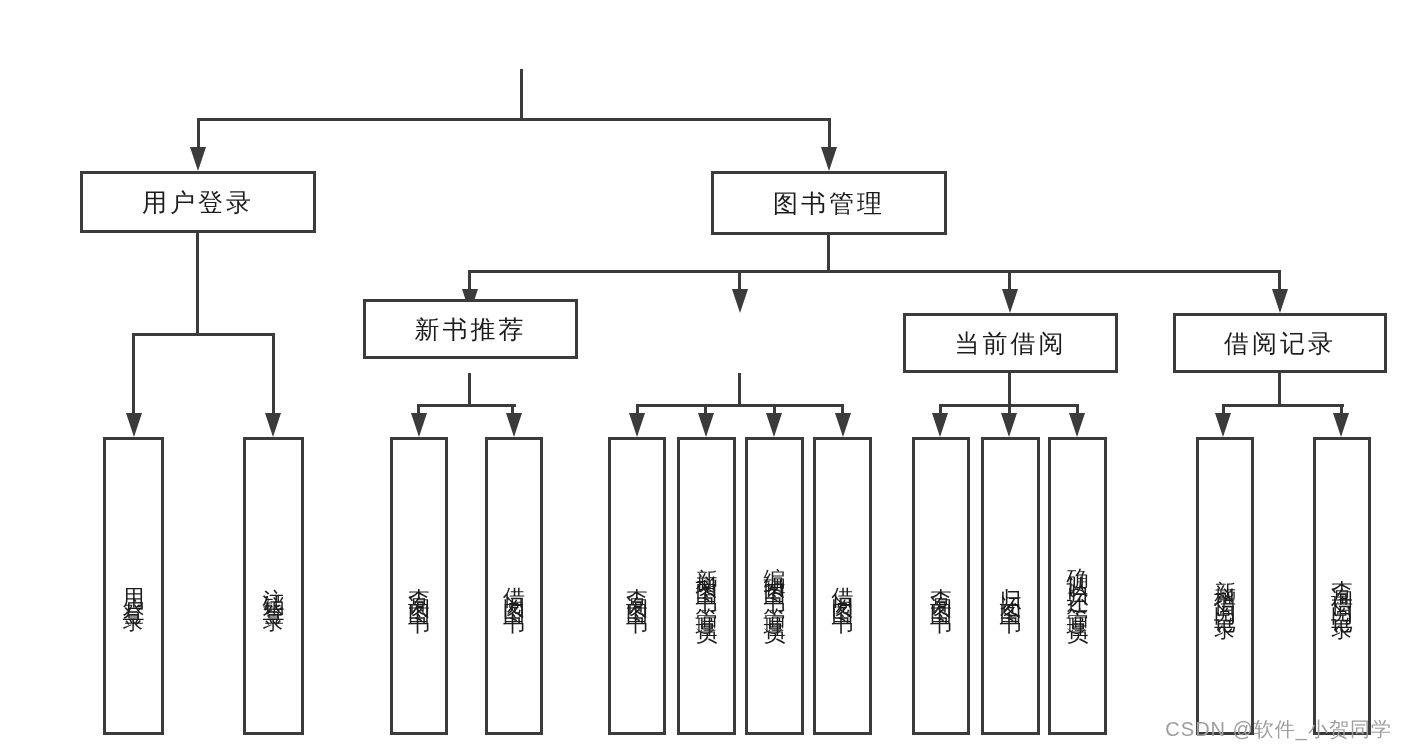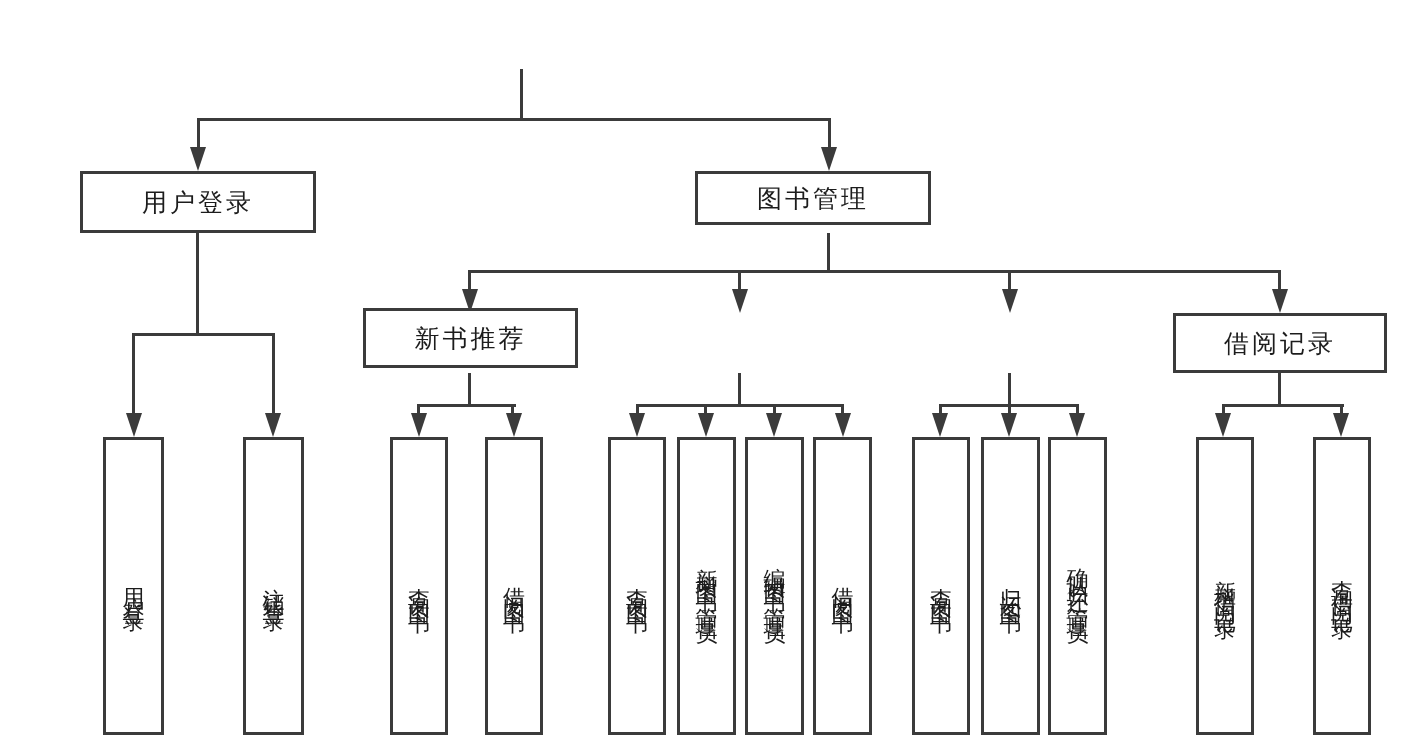--- a/index.html
+++ b/index.html
@@ -60,41 +60,42 @@
 
 
   <div class="v" style="left:520px;top:69px;height:52px;"></div>
   <div class="h" style="left:197px;top:118px;width:634px;"></div>
   <div class="v" style="left:197px;top:118px;height:32px;"></div>
   <div class="v" style="left:828px;top:118px;height:32px;"></div>
   <div class="arrow" style="left:190px;top:147px;"></div>
   <div class="arrow" style="left:821px;top:147px;"></div>
 
   <div class="box" style="left:80px;top:171px;width:236px;height:62px;">用户登录</div>
-  <div class="box" style="left:695px;top:171px;width:236px;height:54px;">图书管理</div>
+  <div class="box" style="left:711px;top:171px;width:236px;height:64px;">图书管理</div>
 
   <div class="v" style="left:196px;top:233px;height:102px;"></div>
   <div class="h" style="left:132px;top:333px;width:143px;"></div>
   <div class="v" style="left:132px;top:333px;height:80px;"></div>
   <div class="v" style="left:272px;top:333px;height:80px;"></div>
   <div class="arrow" style="left:126px;top:413px;"></div>
   <div class="arrow" style="left:265px;top:413px;"></div>
 
   <div class="v" style="left:827px;top:233px;height:40px;"></div>
   <div class="h" style="left:468px;top:270px;width:813px;"></div>
   <div class="v" style="left:468px;top:270px;height:21px;"></div>
   <div class="v" style="left:738px;top:270px;height:21px;"></div>
   <div class="v" style="left:1008px;top:270px;height:21px;"></div>
   <div class="v" style="left:1278px;top:270px;height:21px;"></div>
   <div class="arrow" style="left:462px;top:289px;"></div>
   <div class="arrow" style="left:732px;top:289px;"></div>
   <div class="arrow" style="left:1002px;top:289px;"></div>
   <div class="arrow" style="left:1272px;top:289px;"></div>
 
-  <div class="box" style="left:363px;top:308px;width:215px;height:60px;">新书推荐</div>
+  <div class="box" style="left:363px;top:299px;width:215px;height:60px;">新书推荐</div>
+  <div class="box" style="left:903px;top:313px;width:215px;height:60px;">当前借阅</div>
   <div class="box" style="left:1173px;top:313px;width:214px;height:60px;">借阅记录</div>
 
   <div class="v" style="left:468px;top:373px;height:34px;"></div>
   <div class="h" style="left:417px;top:404px;width:99px;"></div>
   <div class="v" style="left:417px;top:404px;height:11px;"></div>
   <div class="v" style="left:511px;top:404px;height:11px;"></div>
   <div class="arrow" style="left:411px;top:413px;"></div>
   <div class="arrow" style="left:506px;top:413px;"></div>
 
   <div class="v" style="left:738px;top:373px;height:34px;"></div>
@@ -161,14 +162,15 @@
     <span class="vtext">确认归还（管理员）</span>
   </div>
 
   <div class="leaf" style="left:1196px;top:437px;width:58px;height:298px;">
     <span class="vtext">新增借阅记录</span>
   </div>
   <div class="leaf" style="left:1313px;top:437px;width:58px;height:298px;">
     <span class="vtext">查询借阅记录</span>
   </div>
 
+  <div class="watermark">CSDN @软件_小贺同学</div>
 
 </div>
 
 </body></html>

